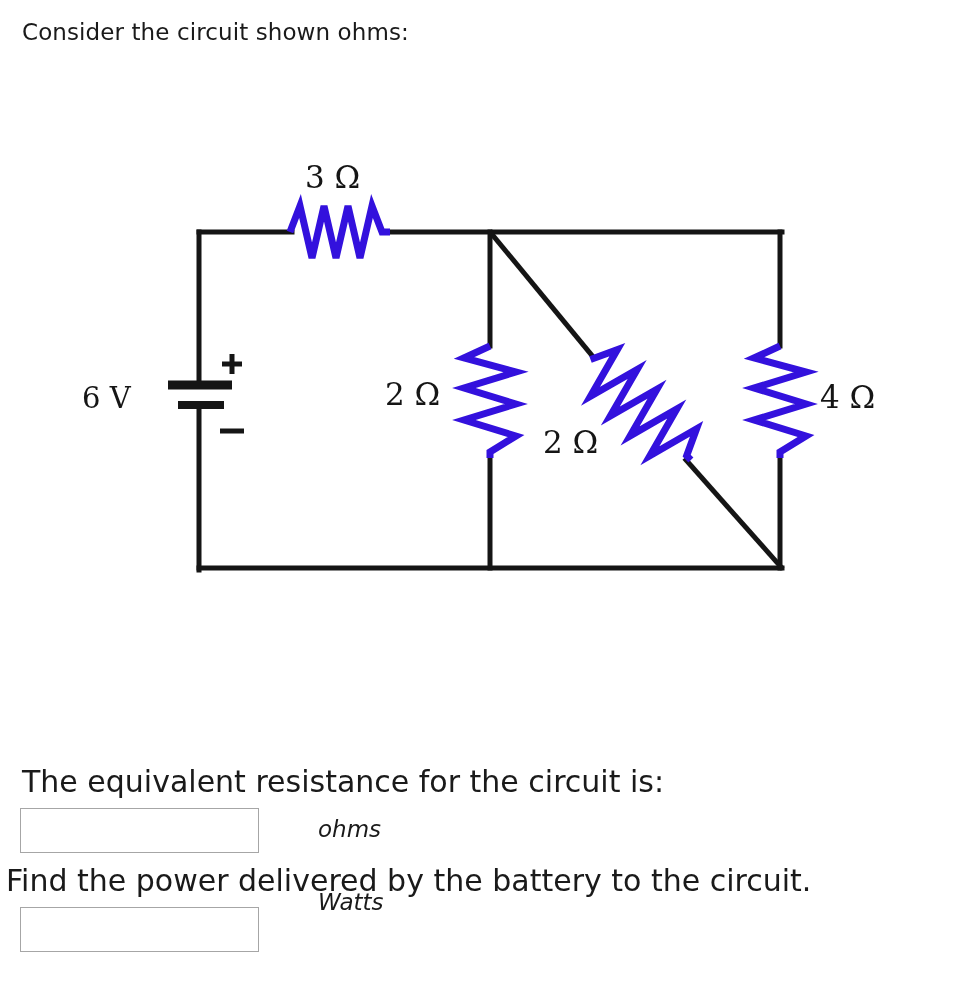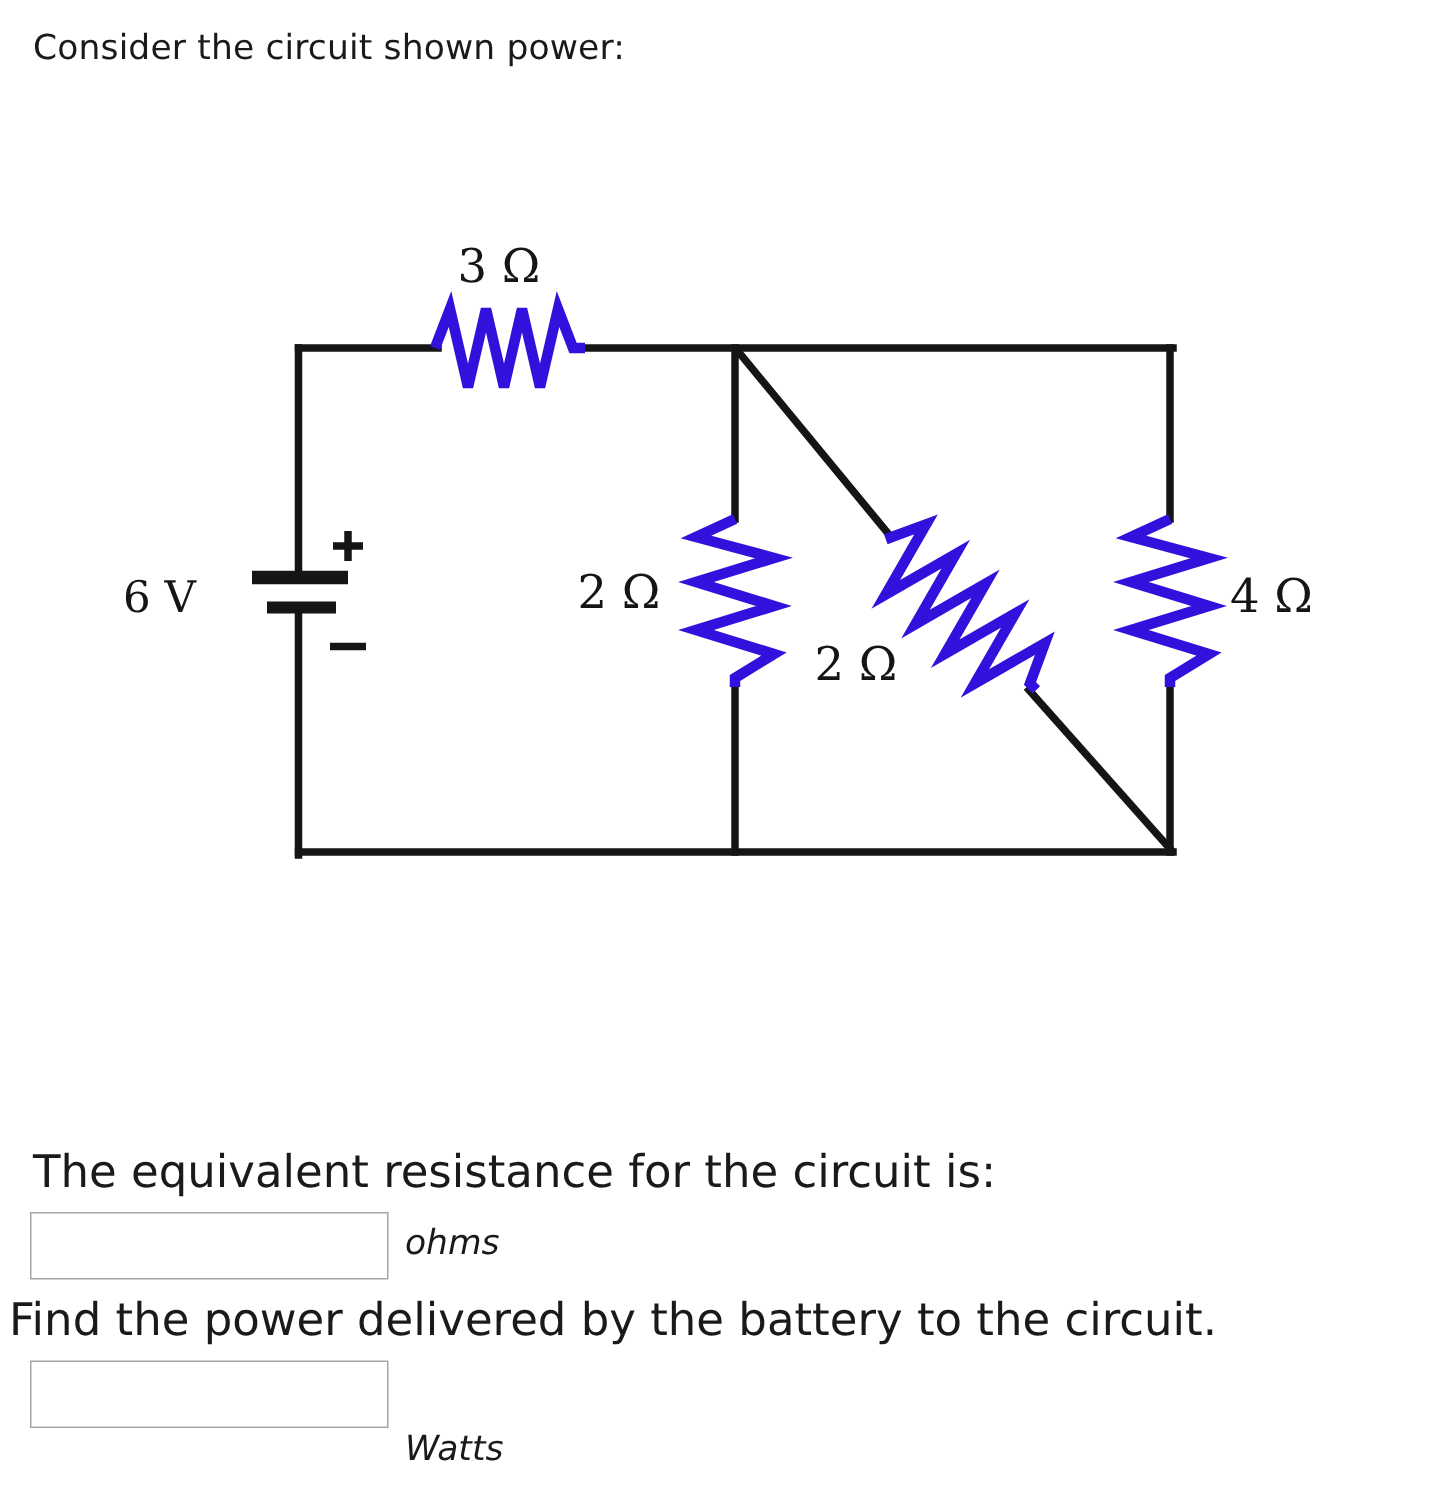--- a/index.html
+++ b/index.html
@@ -58,46 +58,47 @@
     padding: 2px 5px;
     outline: none;
   }
 
   .unit-label {
     position: absolute;
     font-size: 23px;
     font-style: italic;
     line-height: 28px;
     white-space: nowrap;
+    margin-left: 48px;
   }
 
   
   #q1-text   { left: 22px;  top: 768px; }
   #q1-input  { left: 20px;  top: 808px; width: 239px; height: 45px; }
   #q1-unit   { left: 270px; top: 815px; }
   
   #q2-text   { left: 6px;  top: 867px; }
   #q2-input  { left: 20px;  top: 907px; width: 239px; height: 45px; }
-  #q2-unit   { left: 270px; top: 952px; }
+  #q2-unit   { left: 270px; top: 888px; }
 
   .res-label {
     font-family: "DejaVu Serif", serif;
     font-size: 31px;
     fill: #151515;
   }
   .src-label {
     font-family: "DejaVu Serif", serif;
     font-size: 29px;
     fill: #151515;
   }
 </style>
 </head>
 <body>
 
-<div class="prompt-top">Consider the circuit shown power:</div>
+<div class="prompt-top">Consider the circuit shown ohms:</div>
 
 <svg id="circuit-figure" viewBox="0 0 969 520" width="969" height="520" xmlns="http://www.w3.org/2000/svg">
 
   <g stroke="#151515" stroke-width="5" fill="none" stroke-linecap="square">
 
     <path d="M 199 112 L 292 112"></path>
 
     <path d="M 388 112 L 782 112"></path>
 
     <path d="M 199 112 L 199 264"></path>

